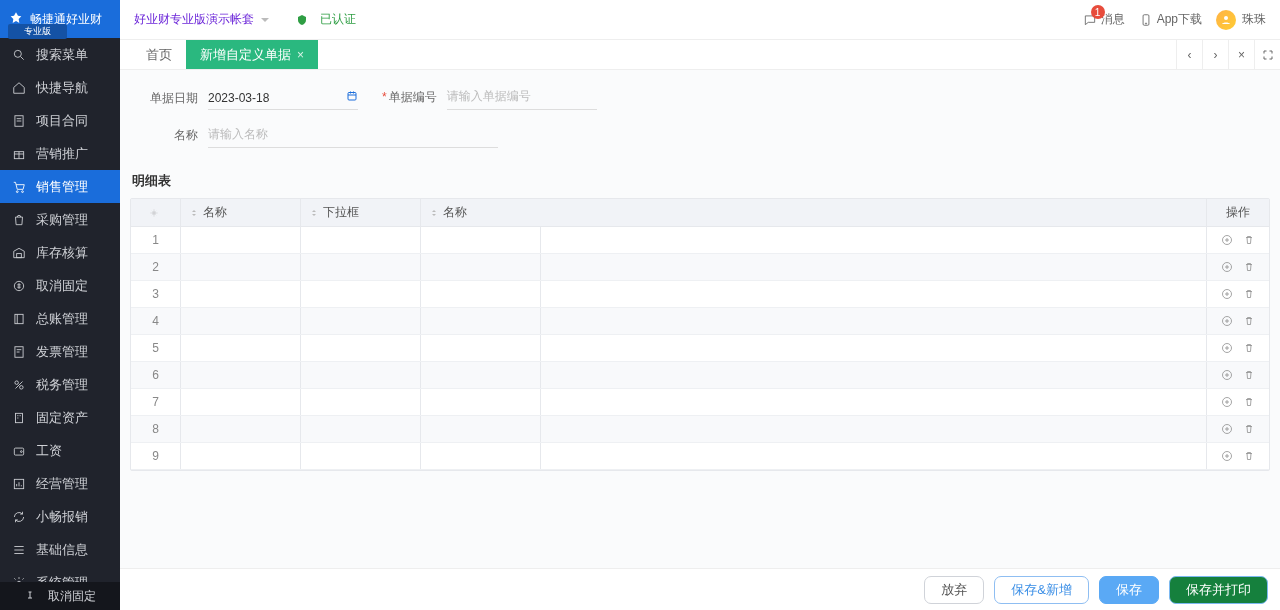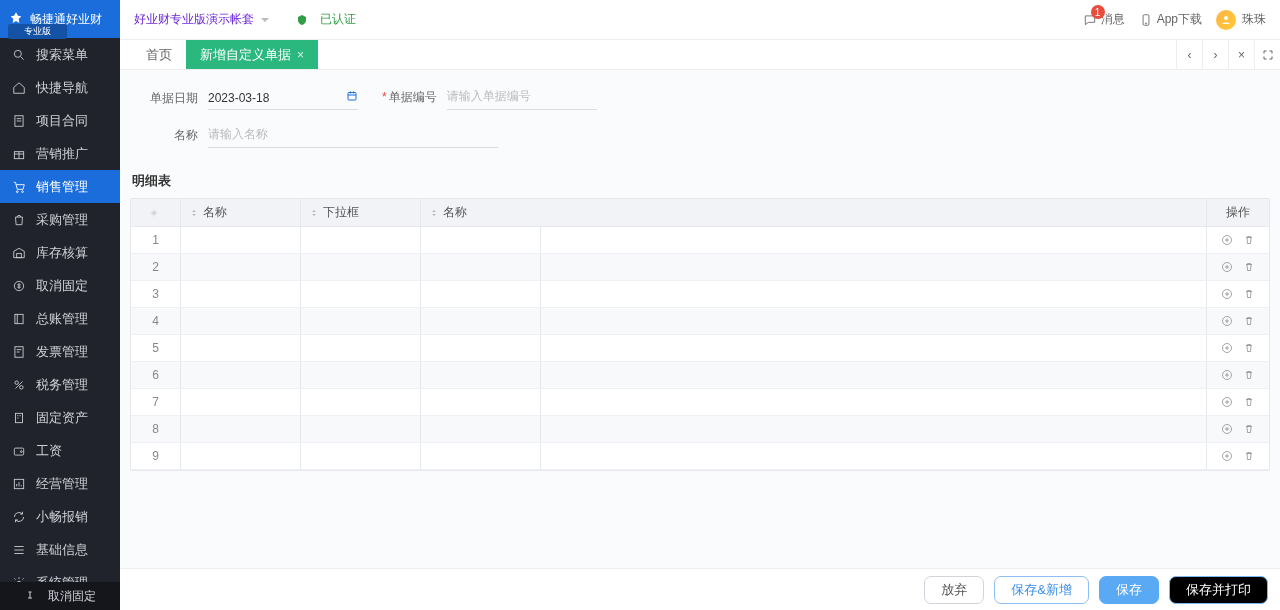--- a/index.html
+++ b/index.html
@@ -46,21 +46,21 @@
 .th.c1{width:120px}.th.c2{width:120px}.th.c3{width:120px}.th.c4{flex:1}.th.ops{width:62px;justify-content:center;border-right:none}
 .trow{display:flex;height:27px;border-bottom:1px solid #eef0f3}
 .trow:nth-child(even){background:#f8f9fb}
 .td.idx{width:50px;justify-content:center;color:#888}
 .td.c1{width:120px}.td.c2{width:120px}.td.c3{width:120px}.td.c4{flex:1}.td.ops{width:62px;justify-content:center;gap:10px;color:#999;border-right:none}
 .td.ops svg{width:12px;height:12px;stroke:#888;fill:none;stroke-width:1.5;cursor:pointer}
 .footer{position:absolute;left:120px;right:0;bottom:0;height:42px;background:#fff;border-top:1px solid #eee;display:flex;align-items:center;justify-content:flex-end;padding:0 12px;gap:10px}
 .fbtn{height:28px;padding:0 16px;border-radius:7px;border:1px solid #d0d3d9;background:#fff;color:#555;font-size:13px;cursor:pointer;display:flex;align-items:center}
 .fbtn.blue-outline{border-color:#8fbef2;color:#3a8ee6}
 .fbtn.blue{background:#5aa9f5;border-color:#5aa9f5;color:#fff}
-.fbtn.blue-light{background:#000000;border-color:#7db9f2;color:#fff}
+.fbtn.blue-light{background:#15803d;border-color:#7db9f2;color:#fff}
 </style>
 </head>
 <body>
 
 <div class="sidebar">
   <div class="brand">
     <svg width="16" height="16" viewBox="0 0 24 24">
         <path fill="#fff" d="M12 2l3 5 5 1-4 4 1 6-5-3-5 3 1-6-4-4 5-1z"></path>
       </svg>
     <span>畅捷通好业财</span>

